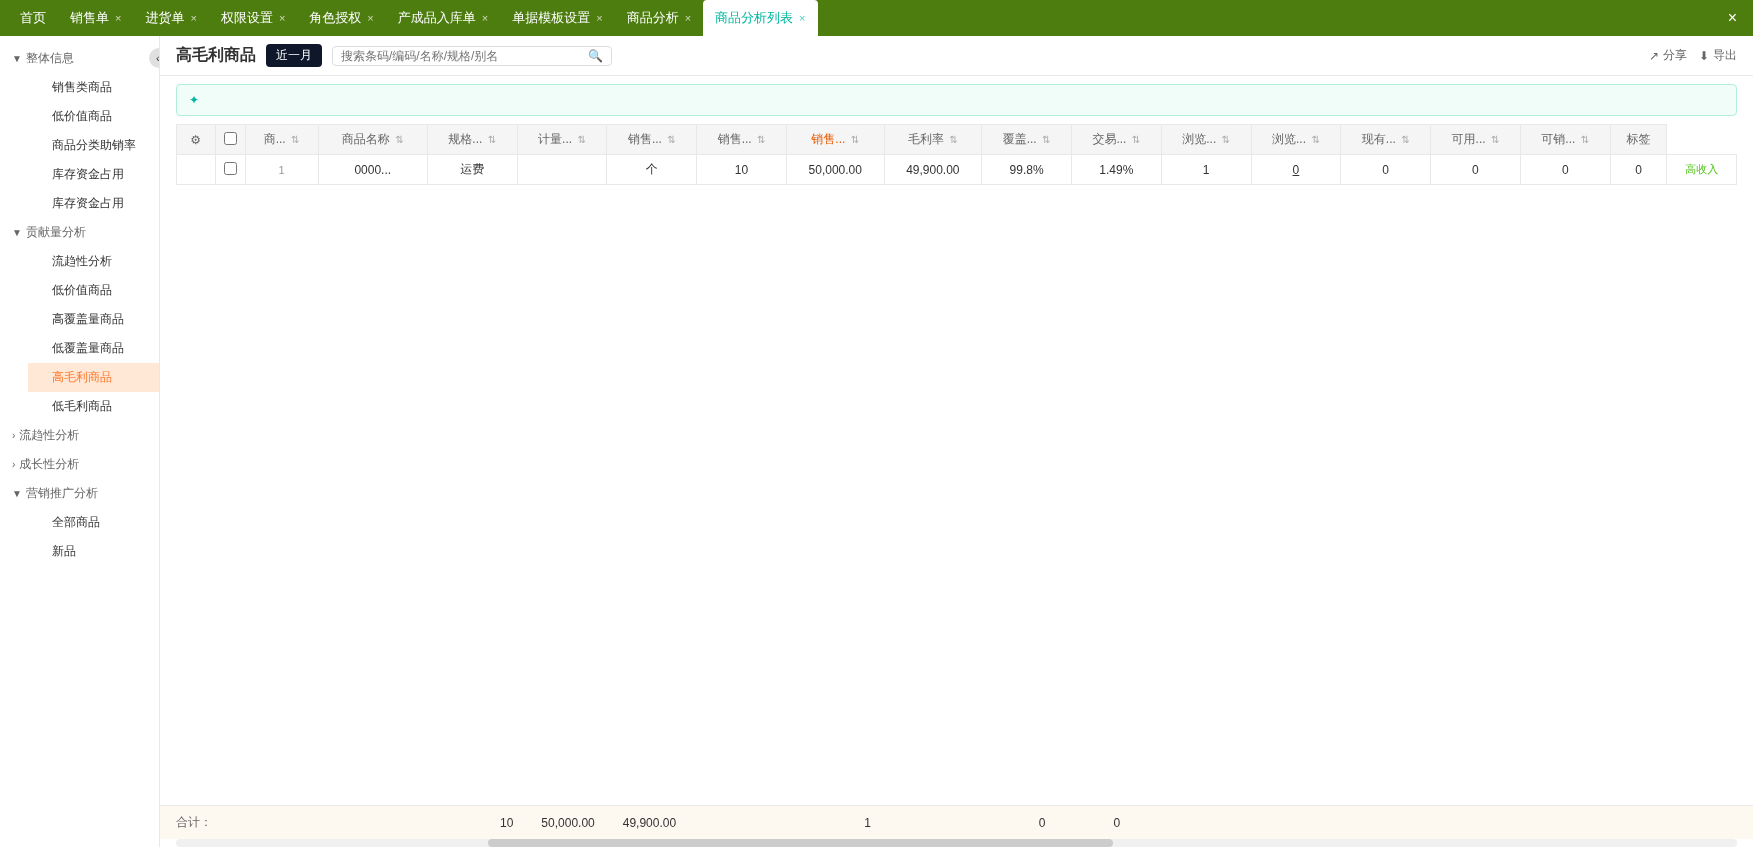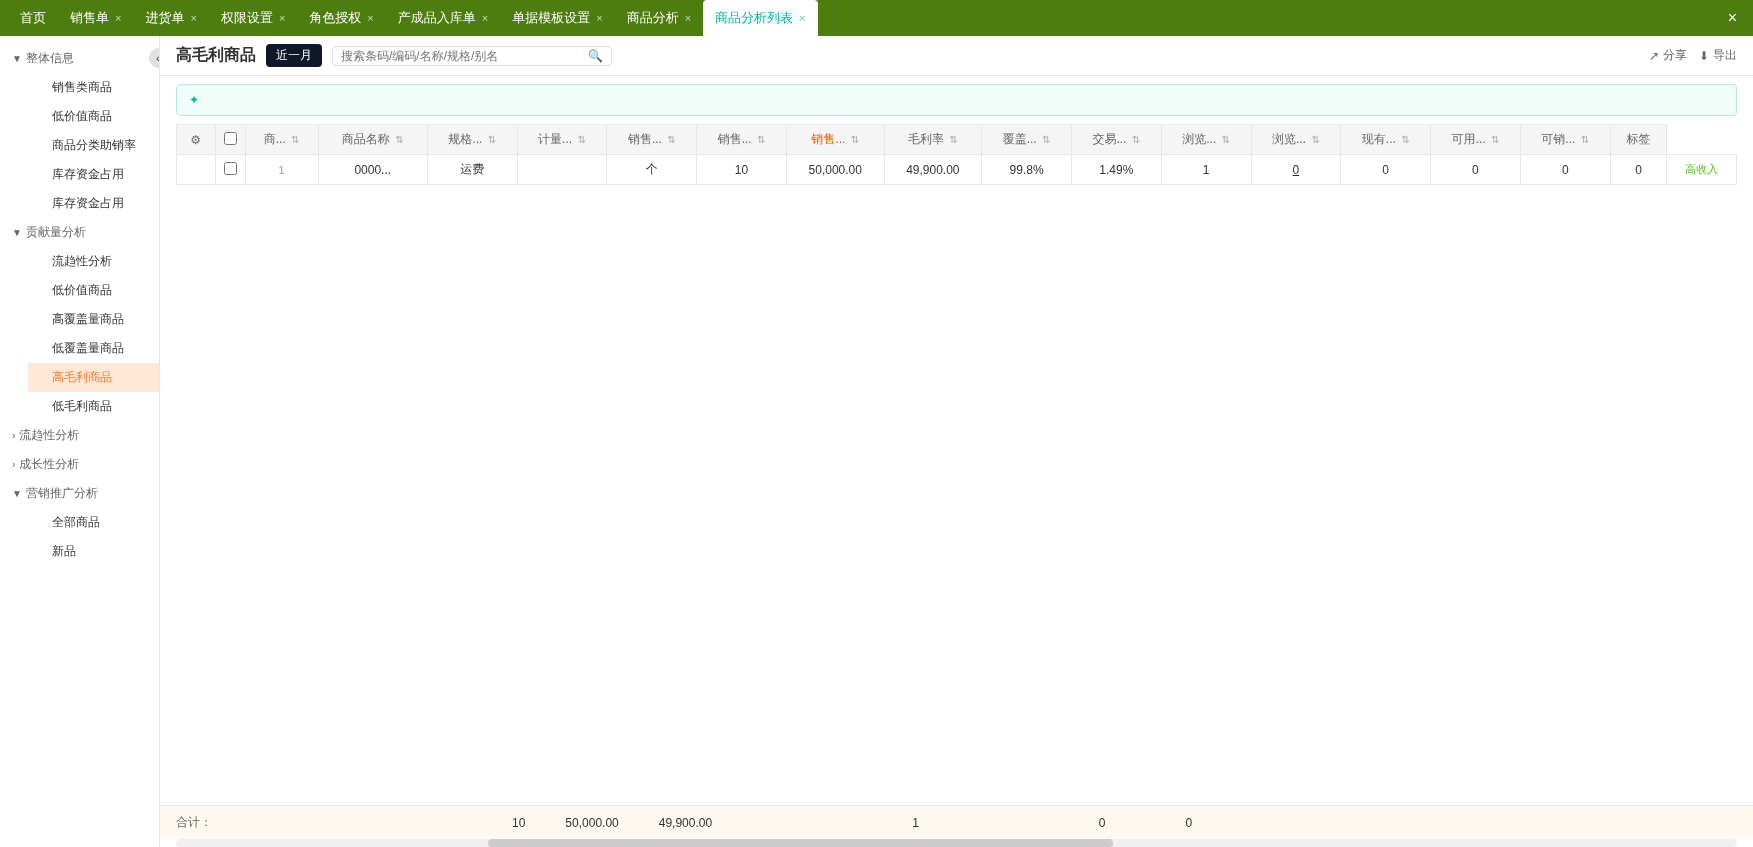--- a/index.html
+++ b/index.html
@@ -187,21 +187,21 @@
     .checkbox-cell { width: 30px; }
 
     
     .table-footer {
       background: #fdf8f0;
       border-top: 1px solid #e8e8e8;
       padding: 8px 16px;
       display: flex;
       align-items: center;
       font-size: 12px;
-      gap: 20px;
+      gap: 8px;
       flex-shrink: 0;
     }
     .footer-label { color: #666; }
 
     
     .table-scrollbar {
       height: 8px;
       background: #f0f0f0;
       margin: 0 16px;
       border-radius: 4px;

